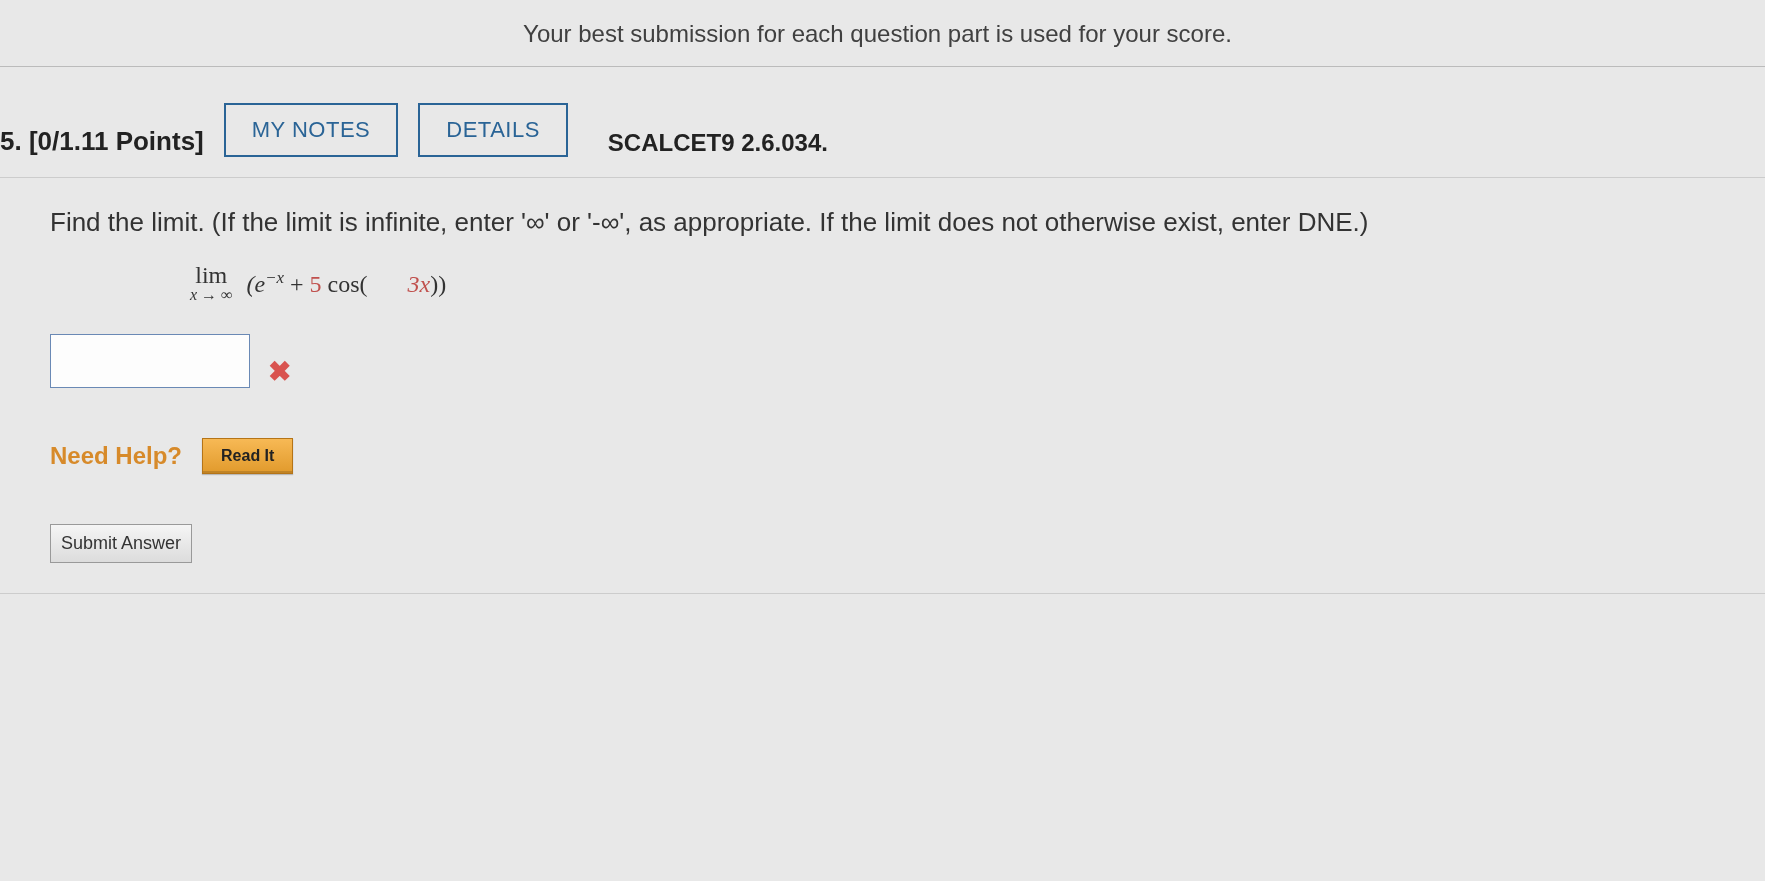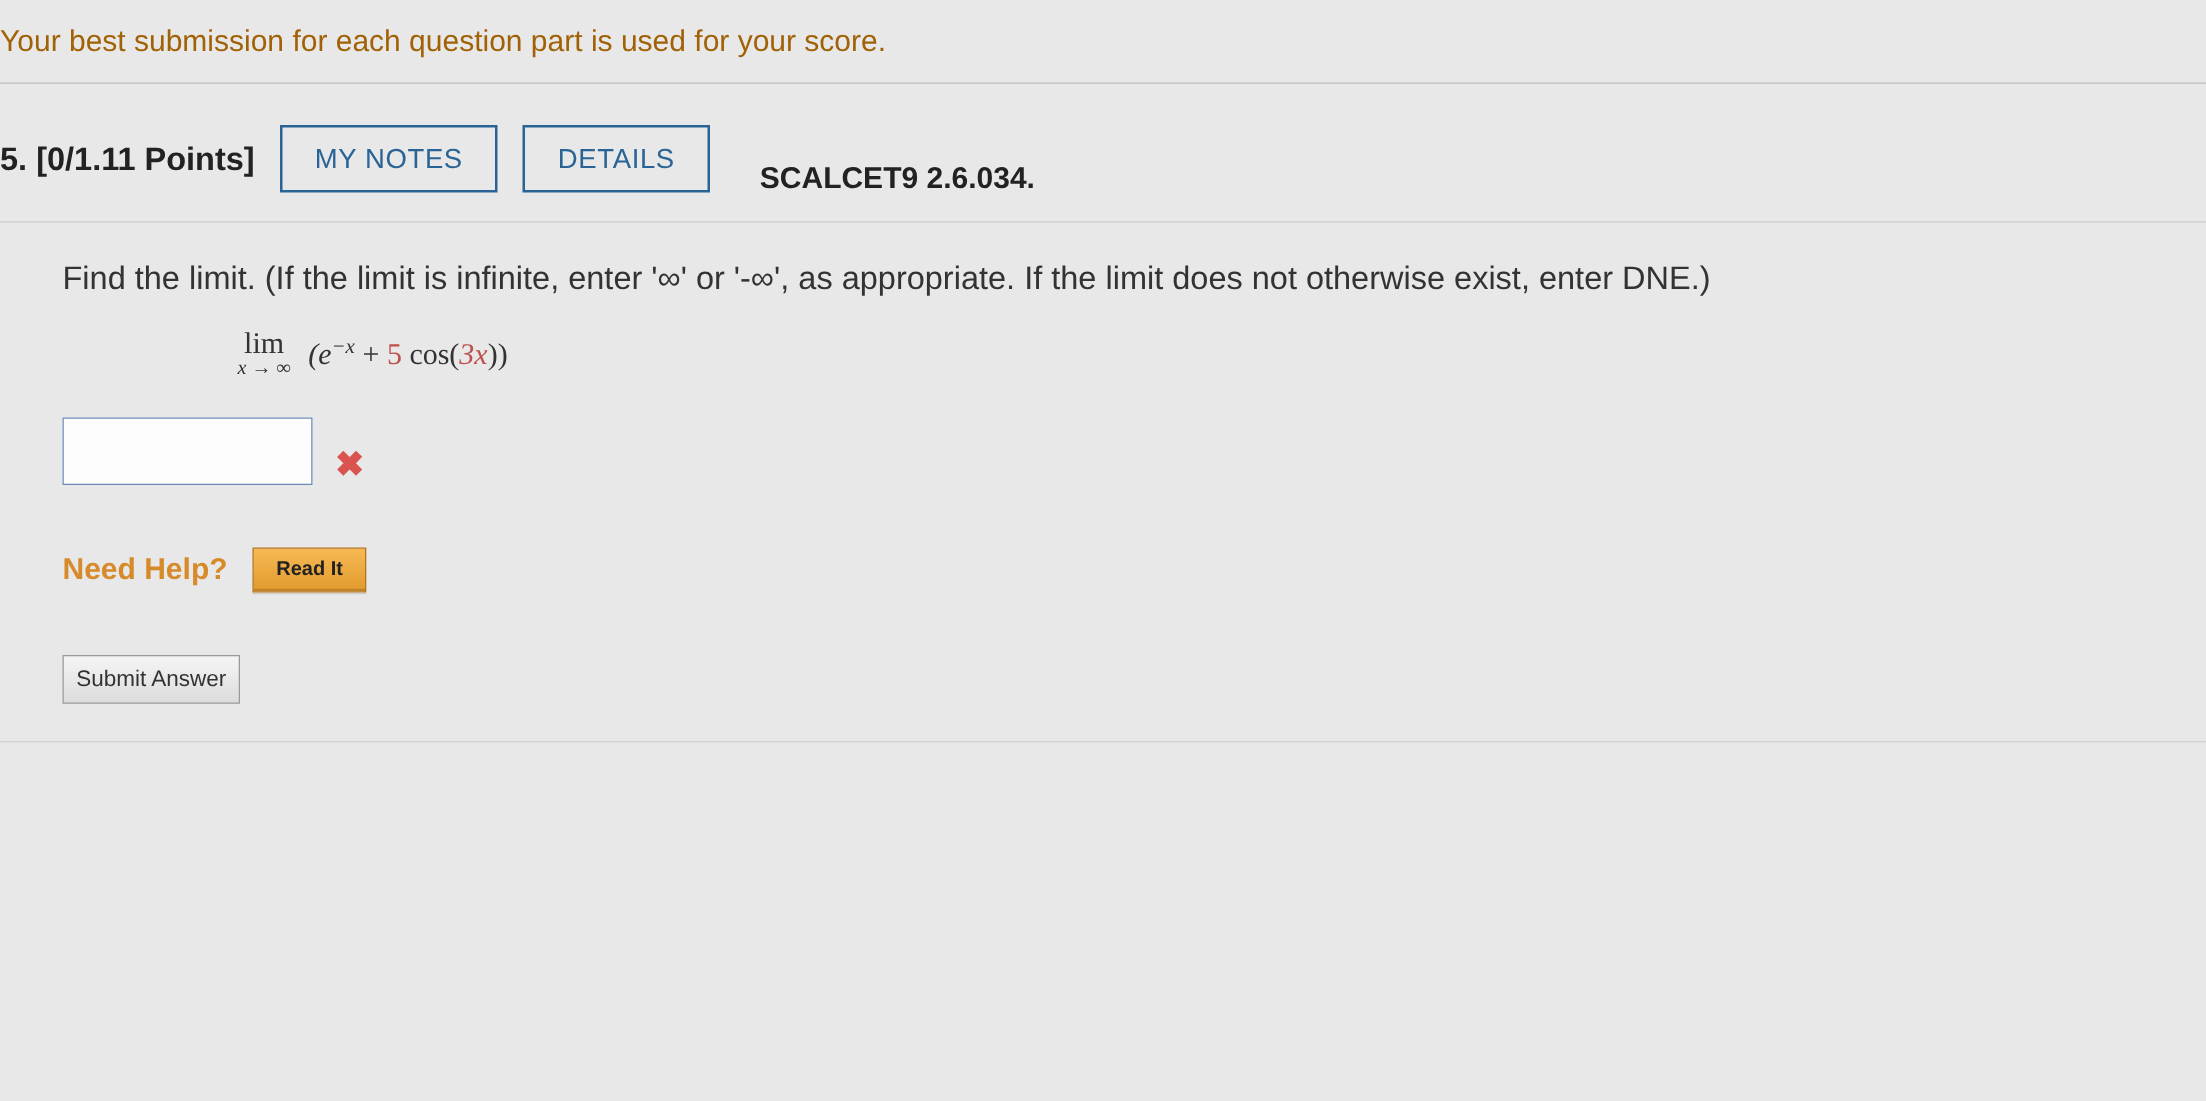--- a/index.html
+++ b/index.html
@@ -8,27 +8,28 @@
       padding: 0;
     }
     body {
       font-family: "Helvetica Neue", Arial, sans-serif;
       background: #e8e8e8;
       color: #333;
       padding: 0;
     }
     .scoring-note {
       font-size: 24px;
-      color: #a16207;
+      color: #404040;
       padding: 20px 10px 18px 0;
       border-bottom: 1px solid #bbb;
+      text-align: center;
     }
     .question-header {
       display: flex;
-      align-items: center;
+      align-items: flex-end;
       gap: 20px;
       padding: 30px 10px 20px 0;
       border-bottom: 1px solid #ccc;
       flex-wrap: wrap;
     }
     .question-number-points {
       font-size: 26px;
       font-weight: 700;
       color: #222;
     }
@@ -81,21 +82,21 @@
       font-style: italic;
       margin-top: -2px;
     }
     .lim-expr {
       vertical-align: middle;
       margin-left: 8px;
     }
     .expr-e { font-style: italic; }
     .expr-sup { font-size: 0.7em; vertical-align: super; font-style: italic; }
     .expr-num { color: #c0504d; }
-    .expr-x { font-style: italic; }
+    .expr-x { font-style: italic; margin-left: 40px; }
     .answer-row {
       display: flex;
       align-items: flex-end;
       gap: 18px;
       margin-bottom: 50px;
     }
     .answer-input {
       width: 200px;
       height: 54px;
       border: 1px solid #6a89b5;

